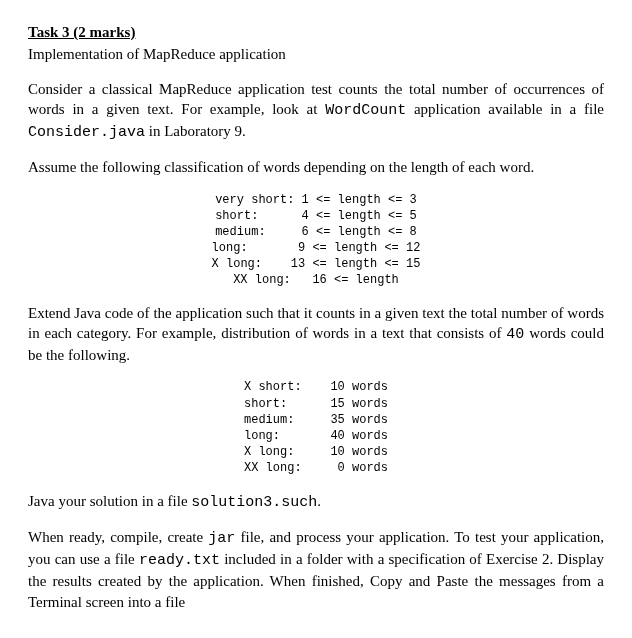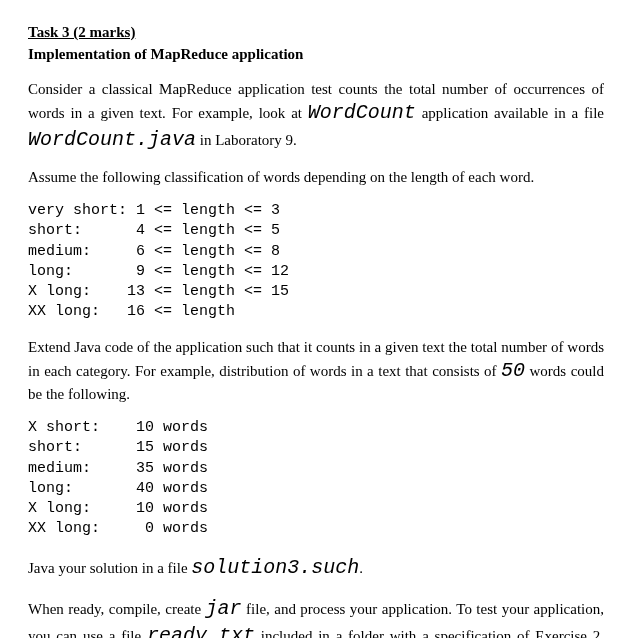--- a/index.html
+++ b/index.html
@@ -12,61 +12,60 @@
       width: 632px;
       box-sizing: border-box;
       text-align: justify;
     }
     .title {
       font-weight: bold;
       text-decoration: underline;
       margin-bottom: 2px;
     }
     .subtitle {
-      font-weight: bold;
+      font-weight: normal;
       margin-bottom: 14px;
     }
     p {
       margin: 0 0 14px 0;
     }
     .mono {
       font-family: 'Courier New', Courier, monospace;
-      font-size: 20px;
-      font-style: italic;
+      font-size: 15px;
     }
     pre.codeblock {
       font-family: 'Courier New', Courier, monospace;
-      font-size: 15px;
+      font-size: 12px;
       white-space: pre;
       margin: 0 0 14px 0;
       line-height: 1.35;
-      text-align: left;
+      text-align: center;
     }
   </style>
 </head>
 <body>
 
 <div class="title">Task 3 (2 marks)</div>
 <div class="subtitle">Implementation of MapReduce application</div>
 
 <p>
-  <span>Consider a classical MapReduce application test counts the total number of occurrences of words in a given text. For example, look at </span><span class="mono">WordCount</span><span> application available in a file </span><span class="mono">WordCount.java</span><span> in Laboratory 9.</span>
+  <span>Consider a classical MapReduce application test counts the total number of occurrences of words in a given text. For example, look at </span><span class="mono">WordCount</span><span> application available in a file </span><span class="mono">Consider.java</span><span> in Laboratory 9.</span>
 </p>
 
 <p>Assume the following classification of words depending on the length of each word.</p>
 
 <pre class="codeblock">very short: 1 &lt;= length &lt;= 3
 short:      4 &lt;= length &lt;= 5
 medium:     6 &lt;= length &lt;= 8
 long:       9 &lt;= length &lt;= 12
 X long:    13 &lt;= length &lt;= 15
 XX long:   16 &lt;= length</pre>
 
 <p>
-  <span>Extend Java code of the application such that it counts in a given text the total number of words in each category. For example, distribution of words in a text that consists of </span><span class="mono">50</span><span> words could be the following.</span>
+  <span>Extend Java code of the application such that it counts in a given text the total number of words in each category. For example, distribution of words in a text that consists of </span><span class="mono">40</span><span> words could be the following.</span>
 </p>
 
 <pre class="codeblock">X short:    10 words
 short:      15 words
 medium:     35 words
 long:       40 words
 X long:     10 words
 XX long:     0 words</pre>
 
 <p>

